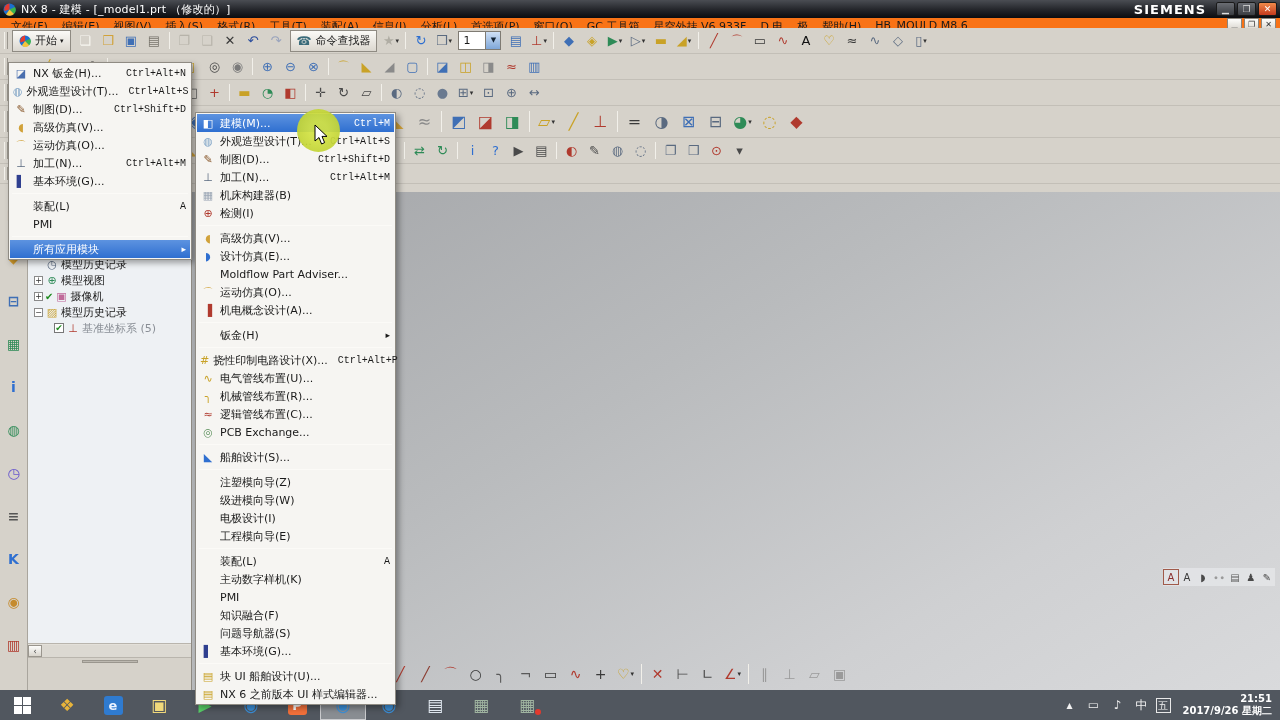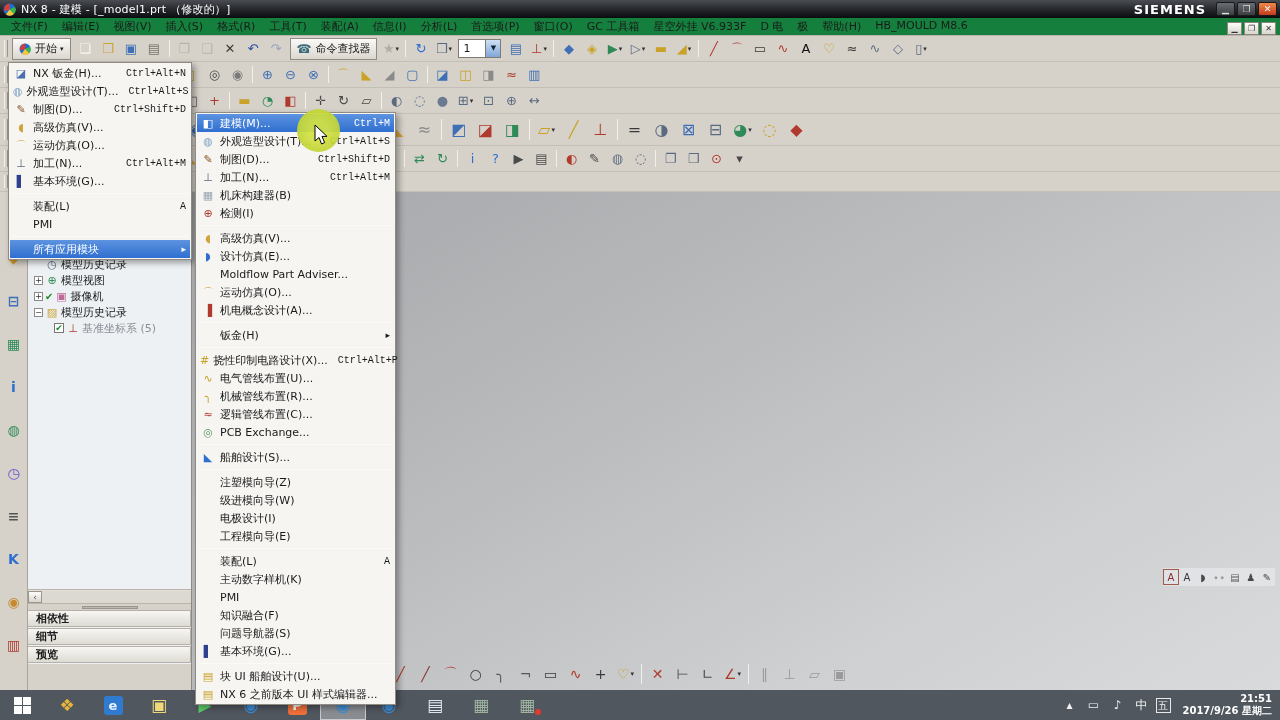--- a/index.html
+++ b/index.html
@@ -12,29 +12,29 @@
     background:linear-gradient(#4a4d53,#23252a 55%,#0b0c0f);
     display:flex; align-items:center; color:#fff; padding:0 3px; }
   .titlebar .t-ico { width:14px; height:13px; margin-right:4px; }
   .titlebar .t-text { font-size:11px; letter-spacing:.2px; white-space:nowrap; }
   .titlebar .brand { margin-left:auto; font-weight:bold; font-size:13px; letter-spacing:1px; margin-right:8px; }
   .winbtn { width:19px; height:14px; margin-left:2px; font-size:9px; line-height:12px; text-align:center;
     background:linear-gradient(#6a6d73,#3a3d42); border:1px solid #1a1a1a; color:#ddd; border-radius:2px; }
   .winbtn.close { background:linear-gradient(#f08a4a,#c43a1e); color:#fff; }
 
   
-  .menubar { position:absolute; left:0; top:18px; width:1280px; height:18px; background:#15803d;
-    border-bottom:1px solid #b9b5ad; display:flex; align-items:flex-end; padding-left:4px; }
+  .menubar { position:absolute; left:0; top:18px; width:1280px; height:18px; background:#f97316;
+    border-bottom:1px solid #b9b5ad; display:flex; align-items:flex-start; padding-left:4px; }
   .menubar .m-item { padding:1px 7px; white-space:nowrap; }
   .childctl { margin-left:auto; display:flex; margin-right:4px; }
   .childctl span { width:15px; height:13px; margin-left:2px; border:1px solid #8a867e; background:linear-gradient(#fdfdfb,#d9d5cd);
     font-size:8px; text-align:center; line-height:11px; color:#333; }
 
   
-  #toolbars { position:absolute; left:0; top:36px; width:1280px; }
+  #toolbars { position:absolute; left:0; top:28px; width:1280px; }
   .trow { display:flex; align-items:center; background:#d6d2ca; border-bottom:1px solid #c3bfb7; padding-left:3px; }
   .trow.h26 { height:26px; } .trow.h32 { height:32px; } .trow.h20 { height:20px; }
   .grip { width:4px; height:70%; border-left:1px solid #f4f2ec; border-right:1px solid #9a968e; margin:0 4px 0 1px; }
   .tsep { width:1px; height:70%; background:#a9a59d; border-right:1px solid #f2f0ea; margin:0 3px; }
   .tbtn { min-width:23px; height:22px; display:flex; align-items:center; justify-content:center;
     font-size:13px; position:relative; border:1px solid transparent; }
   .trow.h32 .tbtn { min-width:27px; height:28px; font-size:16px; }
   .trow.h20 .tbtn { min-width:20px; height:17px; font-size:11px; }
   .tbtn .dd { font-size:7px; color:#333; margin-left:1px; }
   .tbtn.boxed { border:1px solid #8f8b83; background:#eceae4; }
@@ -730,25 +730,20 @@
           <span class="dimtxt">基准坐标系 (5)</span>
         </div>
       </div>
     <div class="hscroll">
       <span class="sb">‹</span>
       <span class="track"></span>
     </div>
     <div class="sash">
         <span class="handle"></span>
       </div>
-    <div id="nav-sections">
-        <div class="section">相依性</div>
-        <div class="section">细节</div>
-        <div class="section">预览</div>
-      </div>
     <div class="panelfoot"></div>
   </div>
 
   <div class="canvas"></div>
 
   <div class="minibar" id="minibar">
       <span class="tbtn box1">
         <span style="color: rgb(138, 46, 46);">A</span>
       </span>
       <span class="tbtn">

